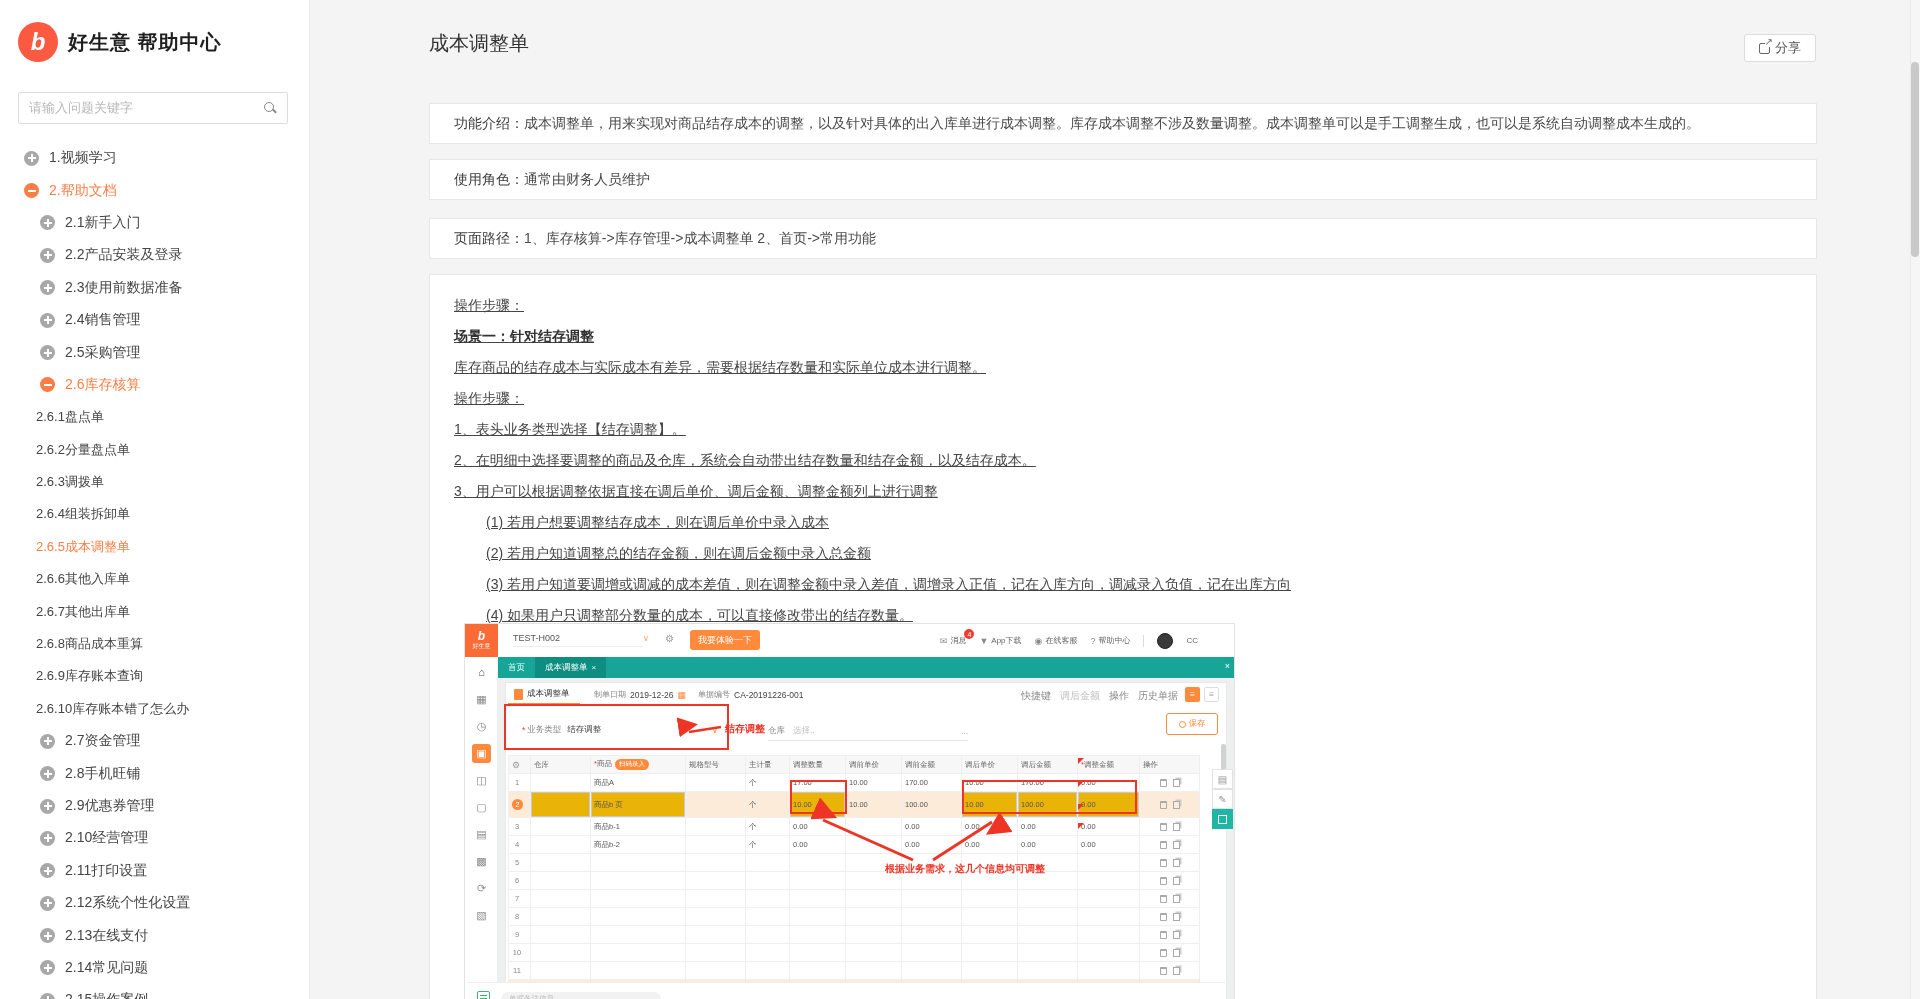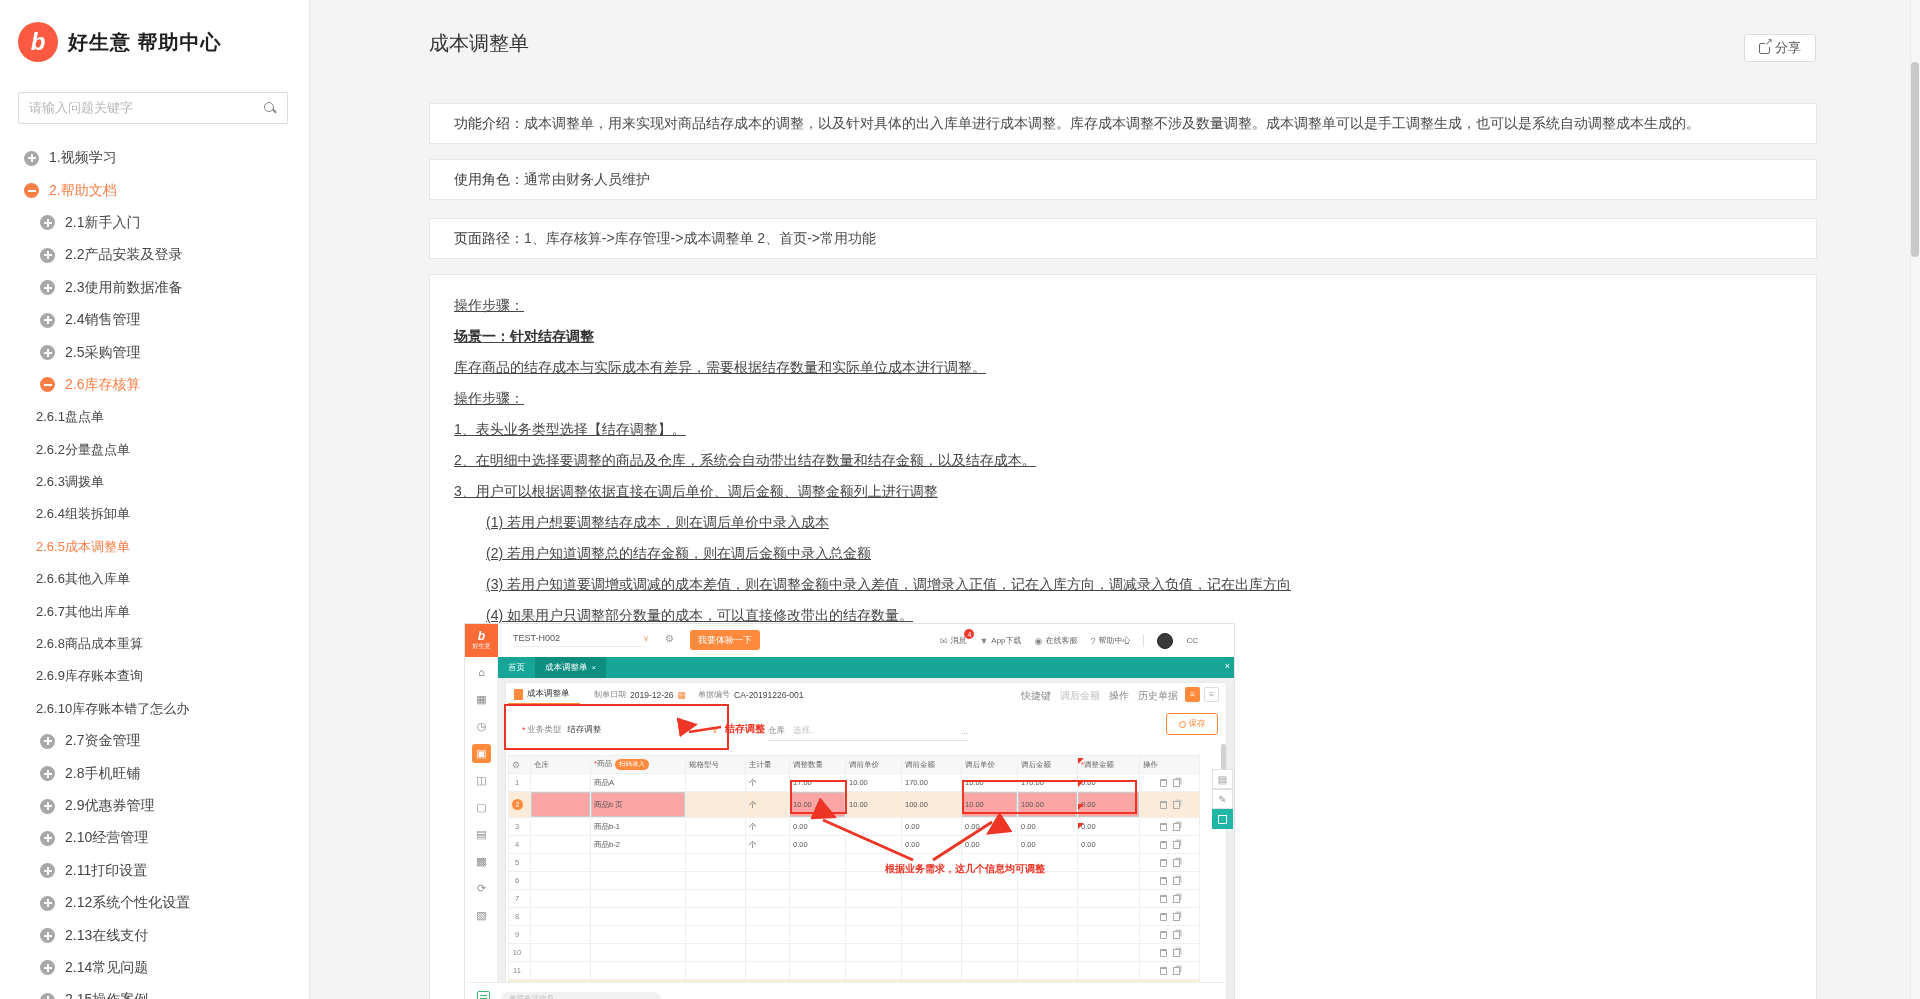--- a/index.html
+++ b/index.html
@@ -88,21 +88,21 @@
   .wh-field .dots { margin-left:auto; color:#aaa; }
   .save-btn { position:absolute; right:8px; top:30px; width:52px; height:22px; border:1px solid #ff8a3c; border-radius:3px; color:#ff8a3c; font-size:8.5px; display:flex; align-items:center; justify-content:center; gap:3px; cursor:pointer; }
   .save-btn .c { width:7px; height:7px; border:1px solid #ff8a3c; border-radius:50%; }
 
   .app-table { position:absolute; left:2px; top:72px; width:691px; border-collapse:collapse; table-layout:fixed; font-size:7.5px; color:#555; }
   .app-table th, .app-table td { border:1px solid #efefef; height:18px; padding:0 3px; font-weight:normal; text-align:left; overflow:hidden; white-space:nowrap; }
   .app-table th { background:#f7f7f7; color:#666; }
   .app-table .req { color:#f33; }
   .scan-badge { display:inline-block; background:#ff8a3c; color:#fff; border-radius:7px; padding:1px 4px; font-size:6.5px; margin-left:3px; }
   .app-table tr.hl td { background:#fcebd9; height:26px; }
-  .app-table tr.hl td.cin { background:#fca5a5; box-shadow:inset 0 0 0 1px #c9c9c9;margin-left:48px; }
+  .app-table tr.hl td.cin { background:#eab308; box-shadow:inset 0 0 0 1px #c9c9c9;margin-left:48px; }
   .rown { display:inline-block; min-width:10px; text-align:center; color:#888; }
   tr.hl .rown { background:#ff8a3c; color:#fff; border-radius:50%; width:11px; height:11px; line-height:11px; font-size:7px; }
   .app-table tr.sum td { background:#faf0da; border-color:#f3e6c9; color:#555; }
   .ops { display:flex; gap:6px; align-items:center; justify-content:center; }
   .op-del { width:7px; height:8px; border:1px solid #aaa; border-top:2px solid #aaa; border-radius:1px; }
   .op-copy { width:7px; height:8px; border:1px solid #aaa; box-shadow:2px -2px 0 -0.5px #ccc; }
   .gear-g { color:#999; font-size:9px; }
 
   .app-note { position:absolute; left:2px; top:358px; width:758px; height:40px; background:#fff; border-top:1px solid #eee; }
   .note-ic { position:absolute; left:10px; top:8px; width:13px; height:15px; border:1px solid #3cb371; border-radius:2px; position:absolute; }

